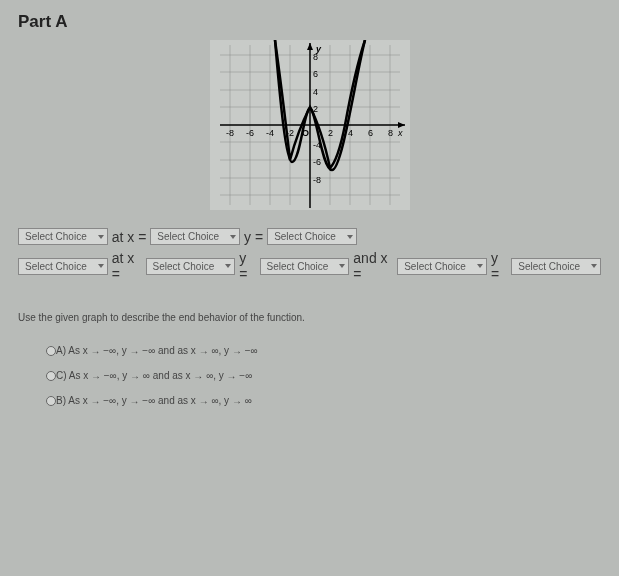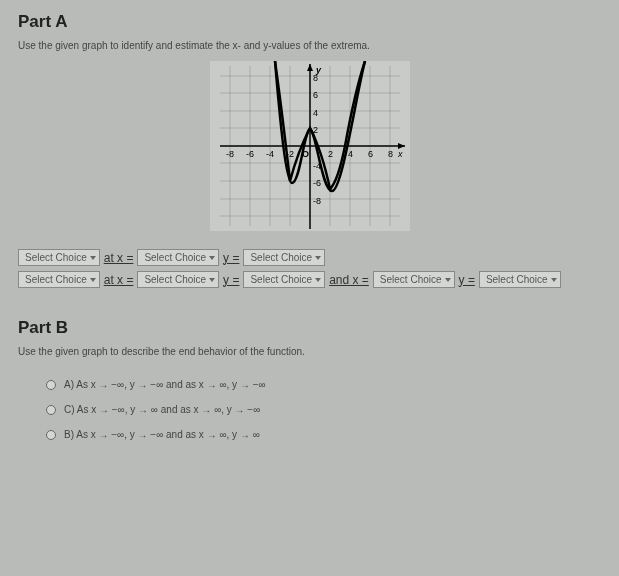--- a/index.html
+++ b/index.html
@@ -37,64 +37,62 @@
       display: flex;
       align-items: center;
       gap: 4px;
       margin-bottom: 5px;
       font-size: 10px;
       color: #333;
     }
     .select {
       border: 1px solid #888;
       background: #d4d6d4;
-      padding: 2px 12px 2px 6px;
+      padding: 2px 20px 2px 6px;
       font-size: 10px;
       color: #555;
       position: relative;
       display: inline-flex;
       align-items: center;
       white-space: nowrap;
     }
     .select::after {
       content: "";
       position: absolute;
       right: 3px;
       top: 50%;
       transform: translateY(-50%);
       border-left: 3px solid transparent;
       border-right: 3px solid transparent;
       border-top: 4px solid #666;
     }
-    .lbl { font-size: 12px; color: #333; text-decoration: underline; }
+    .lbl { font-size: 14px; color: #333; }
     .partb { margin-top: 20px; }
     .choices { margin-top: 22px; padding-left: 28px; }
     .choice {
       display: flex;
       align-items: center;
-      gap: 8px;
       margin-bottom: 14px;
       font-size: 10px;
       color: #444;
     }
     .radio {
       width: 10px;
       height: 10px;
       border: 1px solid #666;
       border-radius: 50%;
       background: #d4d6d4;
       flex-shrink: 0;
     }
   </style>
 </head>
 <body>
 
 <div>
   <div class="part-title">Part A</div>
-  <div class="instruction">Use the given graph to identify and estimate the x- and y-values of the extrema.</div>
 
   <div class="graph-wrap">
     <svg class="graph" width="200" height="170" viewBox="0 0 200 170">
 
       <g stroke="#888" stroke-width="0.5">
         <line x1="20" y1="5" x2="20" y2="165"></line>
           <line x1="40" y1="5" x2="40" y2="165"></line>
         <line x1="60" y1="5" x2="60" y2="165"></line>
           <line x1="80" y1="5" x2="80" y2="165"></line>
         <line x1="120" y1="5" x2="120" y2="165"></line>
@@ -158,21 +156,20 @@
       <span class="select">Select Choice</span>
       <span class="lbl">and x =</span>
       <span class="select">Select Choice</span>
       <span class="lbl">y =</span>
       <span class="select">Select Choice</span>
     </div>
   </div>
 </div>
 
 <div class="partb">
-  <div class="part-title">Part B</div>
   <div class="instruction">Use the given graph to describe the end behavior of the function.</div>
 
   <div class="choices">
     <div class="choice">
       <span class="radio"></span>
       <span>A) As x → −∞,  y → −∞ and as x → ∞,  y → −∞</span>
     </div>
     <div class="choice">
       <span class="radio"></span>
       <span>C) As x → −∞,  y → ∞ and as x → ∞,  y → −∞</span>

